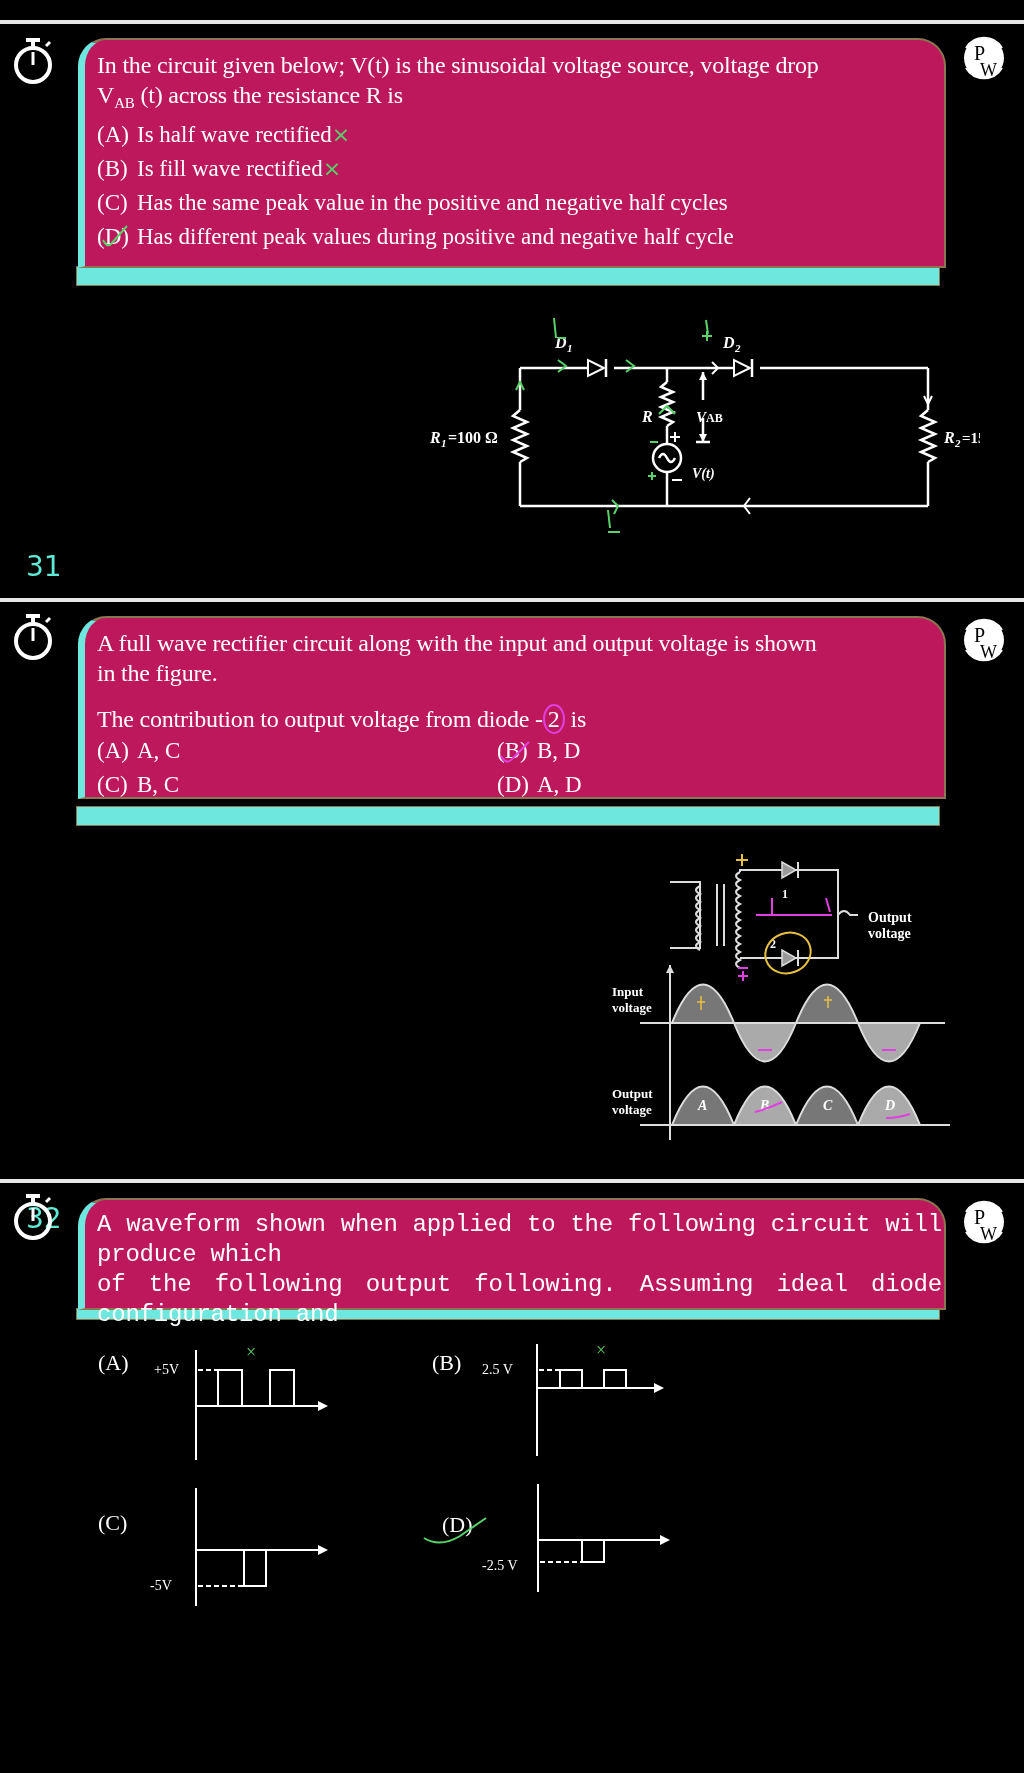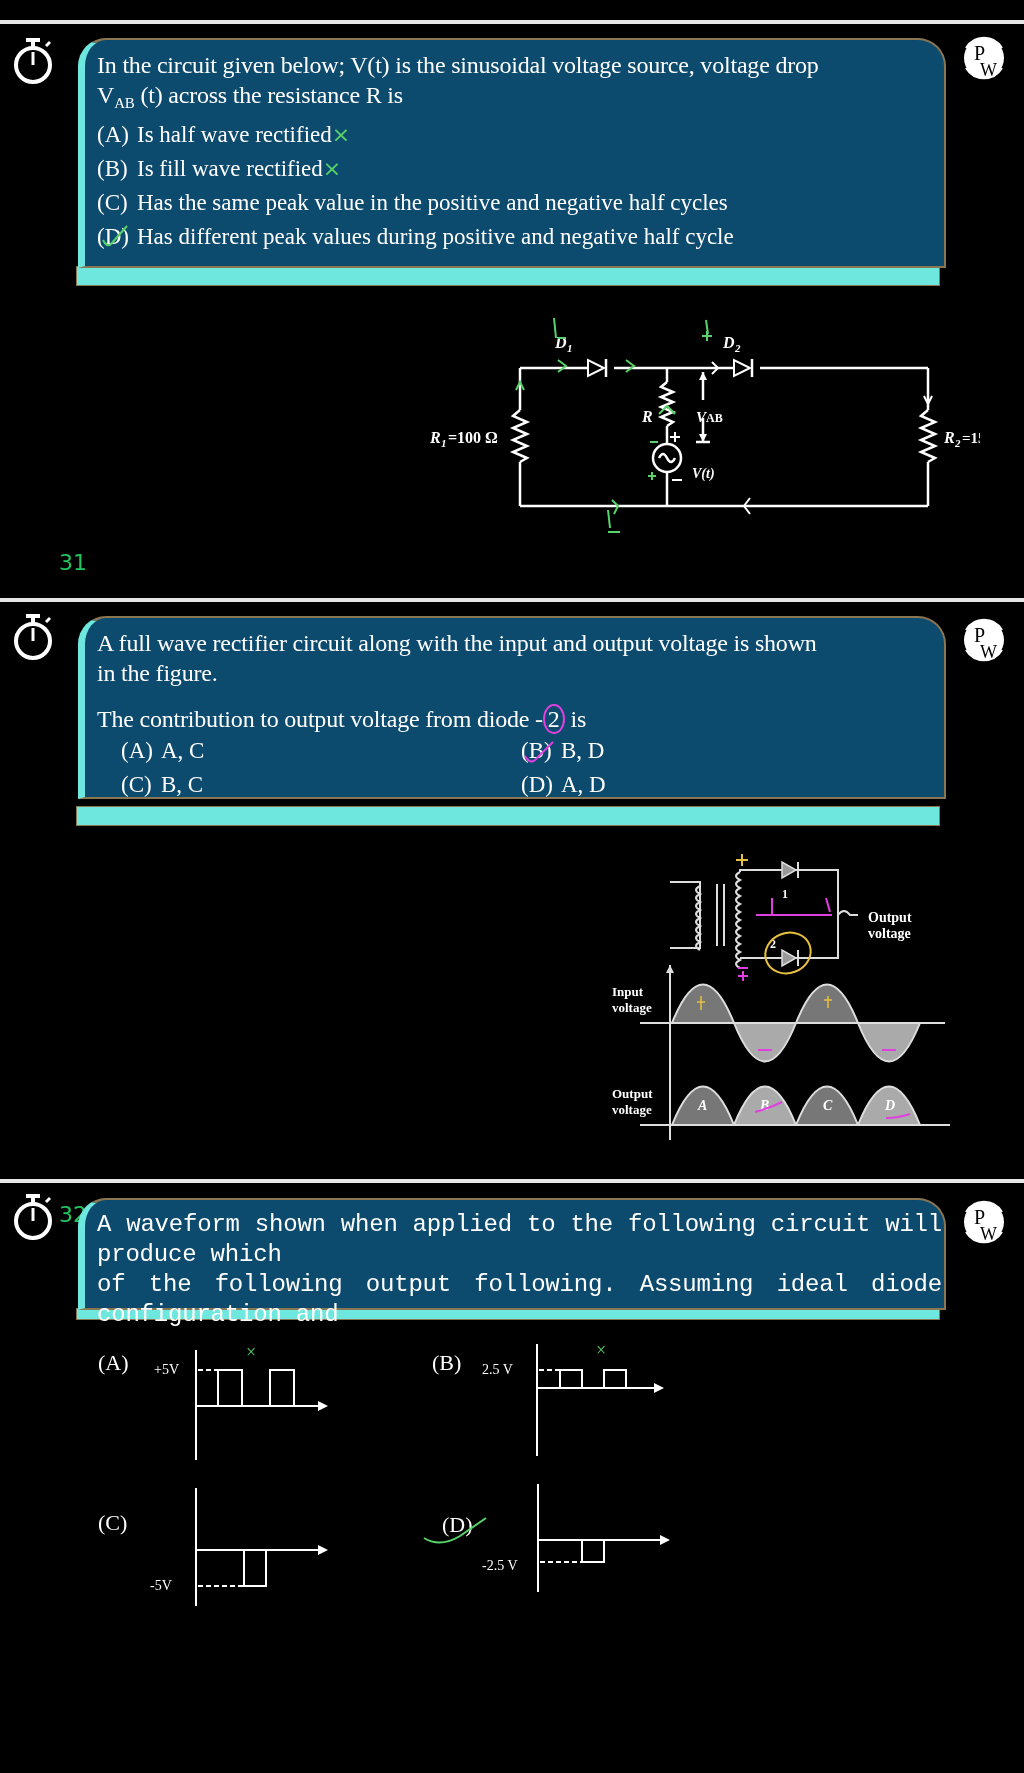--- a/index.html
+++ b/index.html
@@ -7,43 +7,43 @@
   body { position: relative; font-family: "Liberation Serif", "DejaVu Serif", serif; color: #fff; }
 
   .divider { position: absolute; left: 0; width: 1024px; height: 4px; background: #e6e6e6; }
 
   .timer-icon { position: absolute; width: 46px; height: 50px; }
   .pw-logo { position: absolute; width: 48px; height: 48px; }
 
   .card-wrap { position: absolute; left: 78px; width: 868px; }
   .card {
     position: relative;
-    background: #0c4a6e;
+    background: #be185d;
     border: 2px solid #8a7650;
     border-radius: 28px 28px 0 0;
     border-left: 7px solid #6ee8df;
     padding: 10px 2px 10px 12px;
     z-index: 2;
   }
   .card-shadow {
     position: absolute;
     left: -2px; right: 6px;
     height: 20px;
     background: #6ee8df;
     border: 1px solid #8a7650;
     z-index: 1;
   }
   .qtext { font-size: 24px; line-height: 30px; letter-spacing: -0.2px; }
   .opt { font-size: 23px; line-height: 34px; }
   .opt-label { display: inline-block; width: 40px; }
   .sub { font-size: 15px; vertical-align: -5px; }
   .mark-x { color: #58d36a; font-family: "DejaVu Sans", sans-serif; font-size: 22px; }
-  .grid2 { display: grid; grid-template-columns: 400px 400px; margin-left: 24px; }
-
-  .slide-num { position: absolute; left: 26px; color: #22c55e; font-family: "DejaVu Sans", sans-serif; font-size: 22px; margin-left: 33px; }
+  .grid2 { display: grid; grid-template-columns: 400px 400px; }
+
+  .slide-num { position: absolute; left: 26px; color: #5eead4; font-family: "DejaVu Sans", sans-serif; font-size: 28px; }
 
   svg text { font-family: "Liberation Serif", serif; }
 </style>
 </head>
 <body>
 
 <div class="divider" style="top:20px;"></div>
 <div class="divider" style="top:598px;"></div>
 <div class="divider" style="top:1179px;"></div>
 

